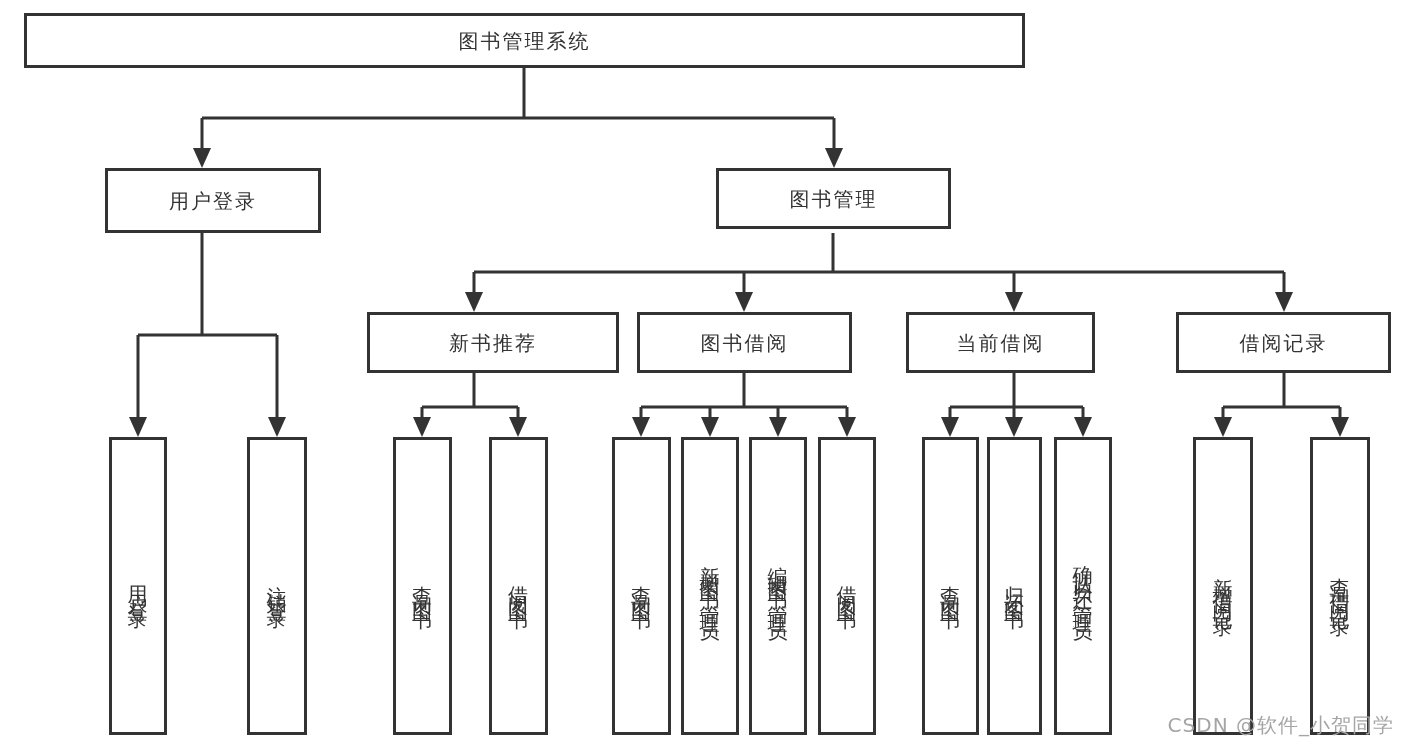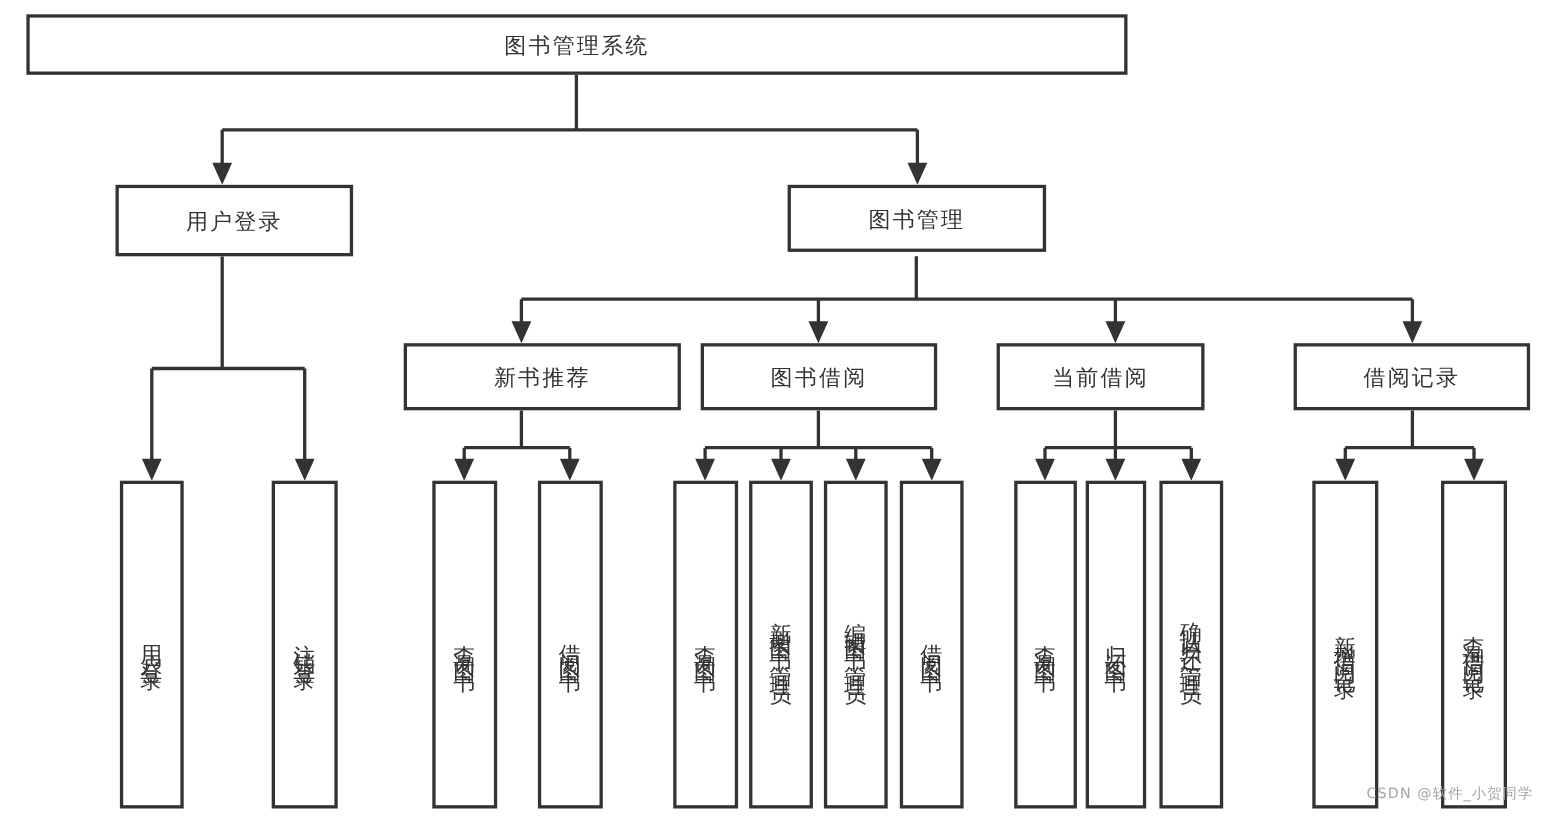--- a/index.html
+++ b/index.html
@@ -19,21 +19,21 @@
     line-height:1.2;white-space:nowrap;
   }
   .leaf span{
     writing-mode:vertical-rl;
     text-orientation:mixed;
     letter-spacing:8px;
     white-space:normal;
   }
   .watermark{
     position:absolute;left:1088px;top:712px;width:302px;
-    text-align:right;font-size:13px;letter-spacing:1px;
+    text-align:right;font-size:20px;letter-spacing:1px;
     color:#a5a5a5;white-space:nowrap;
   }
 </style>
 </head>
 <body>
 
 <div class="stage">
 
   <svg class="wires" width="1405" height="747" viewBox="0 0 1405 747">
     <path fill="none" stroke="#333333" stroke-width="3" d="

